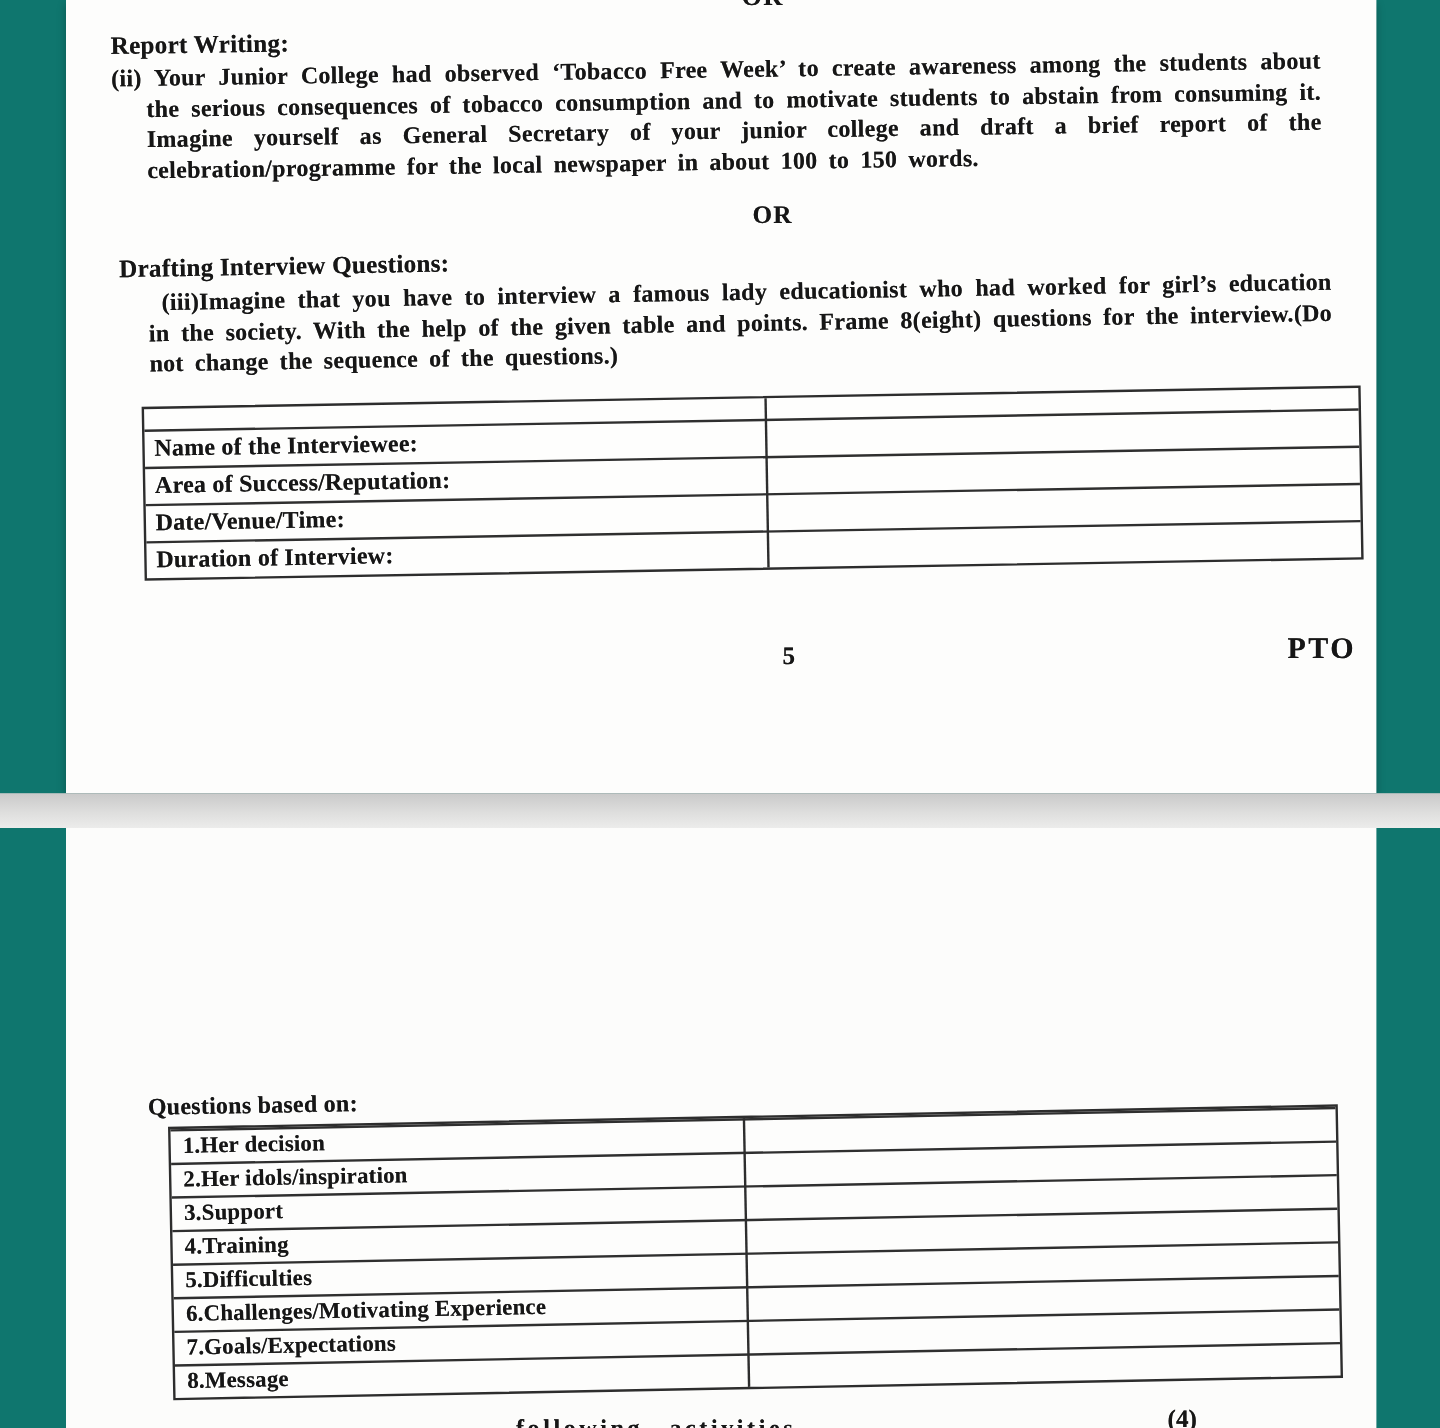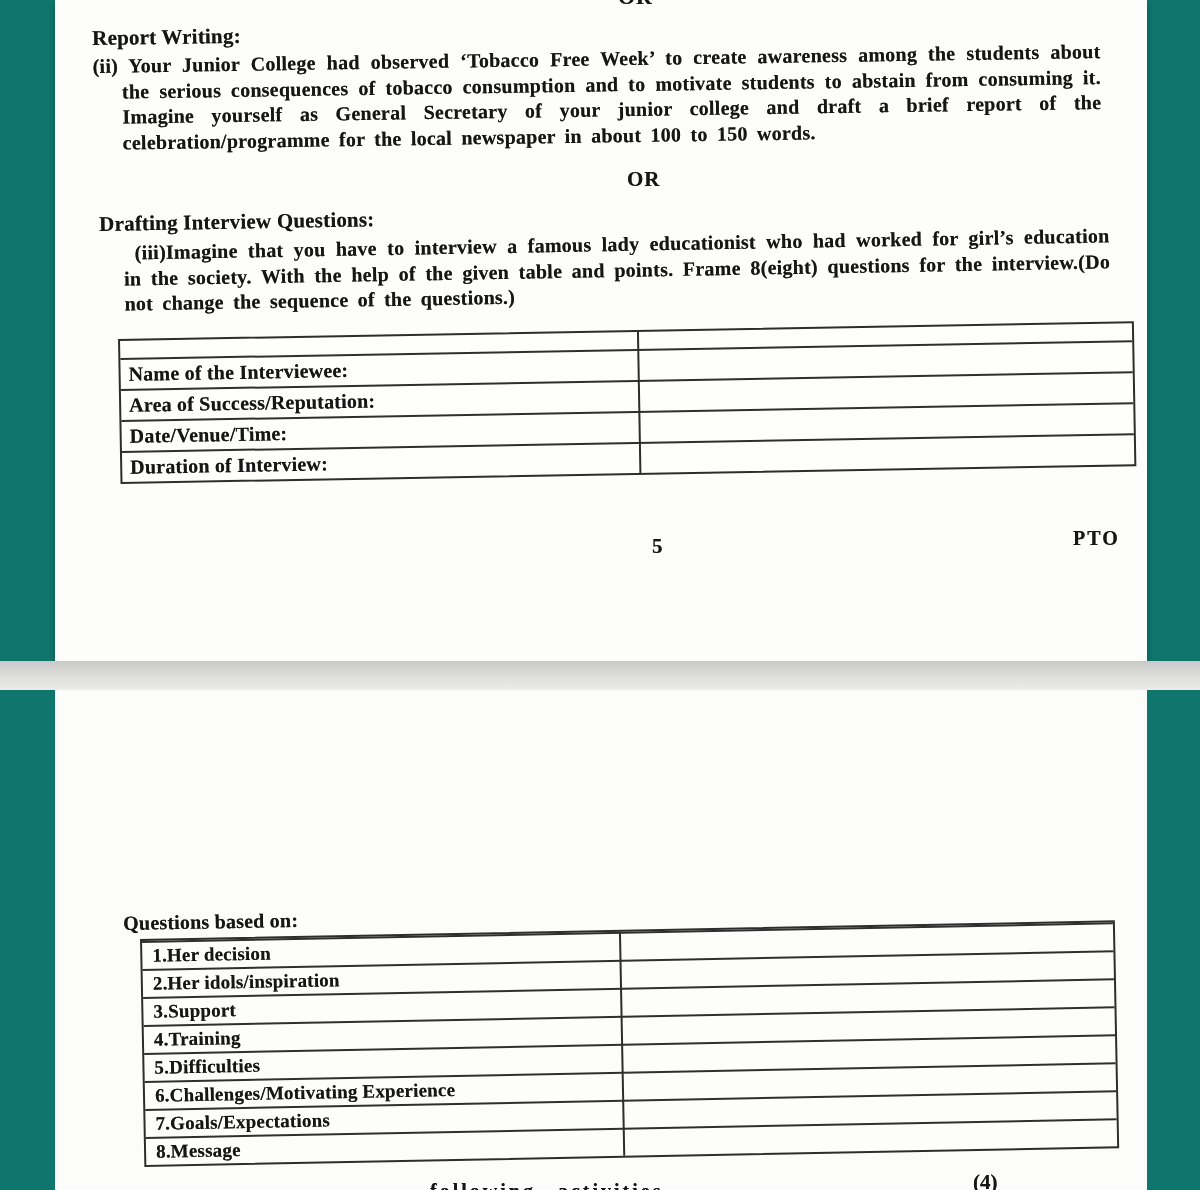--- a/index.html
+++ b/index.html
@@ -126,21 +126,21 @@
     position: absolute;
     left: 597px;
     top: 534px;
     font-size: 21px;
     font-weight: 700;
   }
   .pto {
     position: absolute;
     left: 1018px;
     top: 527px;
-    font-size: 20px;
+    font-size: 25px;
     font-weight: 700;
     letter-spacing: 2px;
   }
   .cut-or {
     position: absolute;
     left: 563px;
     top: -16px;
     font-size: 22px;
     font-weight: 700;
     letter-spacing: 1px;

